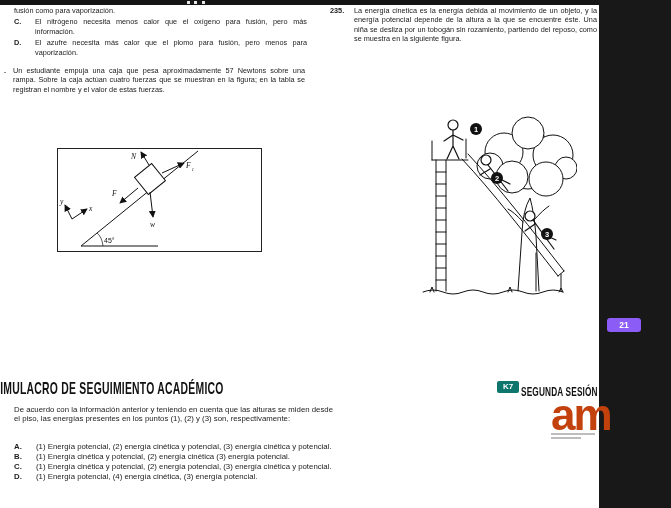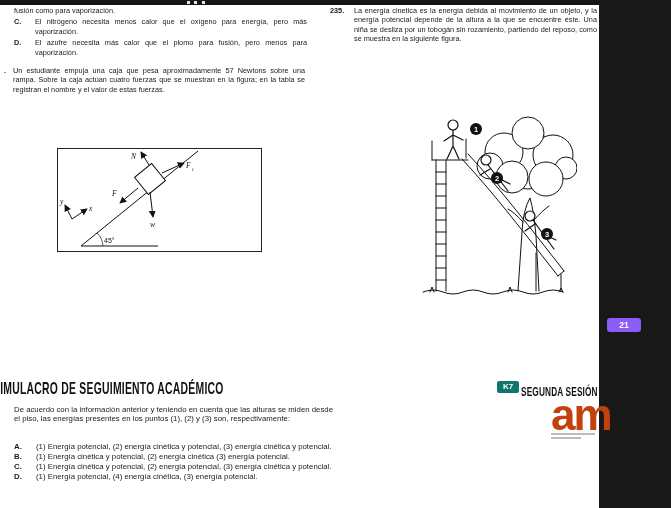--- a/index.html
+++ b/index.html
@@ -64,21 +64,21 @@
     <span class="spec" style="left:194px"></span>
     <span class="spec" style="left:202px"></span>
   </div>
   <div class="right-strip"></div>
   <div class="page-badge">21</div>
 
   <div class="left-col body-sm">
     <div class="cont-line">fusión como para vaporización.</div>
     <div class="opt-row">
       <span class="opt-label">C.</span>
-      <span class="opt-text">El nitrógeno necesita menos calor que el oxígeno para energía, pero más vaporización.</span>
+      <span class="opt-text">El nitrógeno necesita menos calor que el oxígeno para fusión, pero más información.</span>
     </div>
     <div class="opt-row">
       <span class="opt-label">D.</span>
       <span class="opt-text">El azufre necesita más calor que el plomo para fusión, pero menos para vaporización.</span>
     </div>
   </div>
 
   <div class="q-ramp body-sm">
     <span class="q-num-frag">.</span>
     <span class="q-text">Un estudiante empuja una caja que pesa aproximadamente 57 Newtons sobre una rampa. Sobre la caja actúan cuatro fuerzas que se muestran en la figura; en la tabla se registran el nombre y el valor de estas fuerzas.</span>

